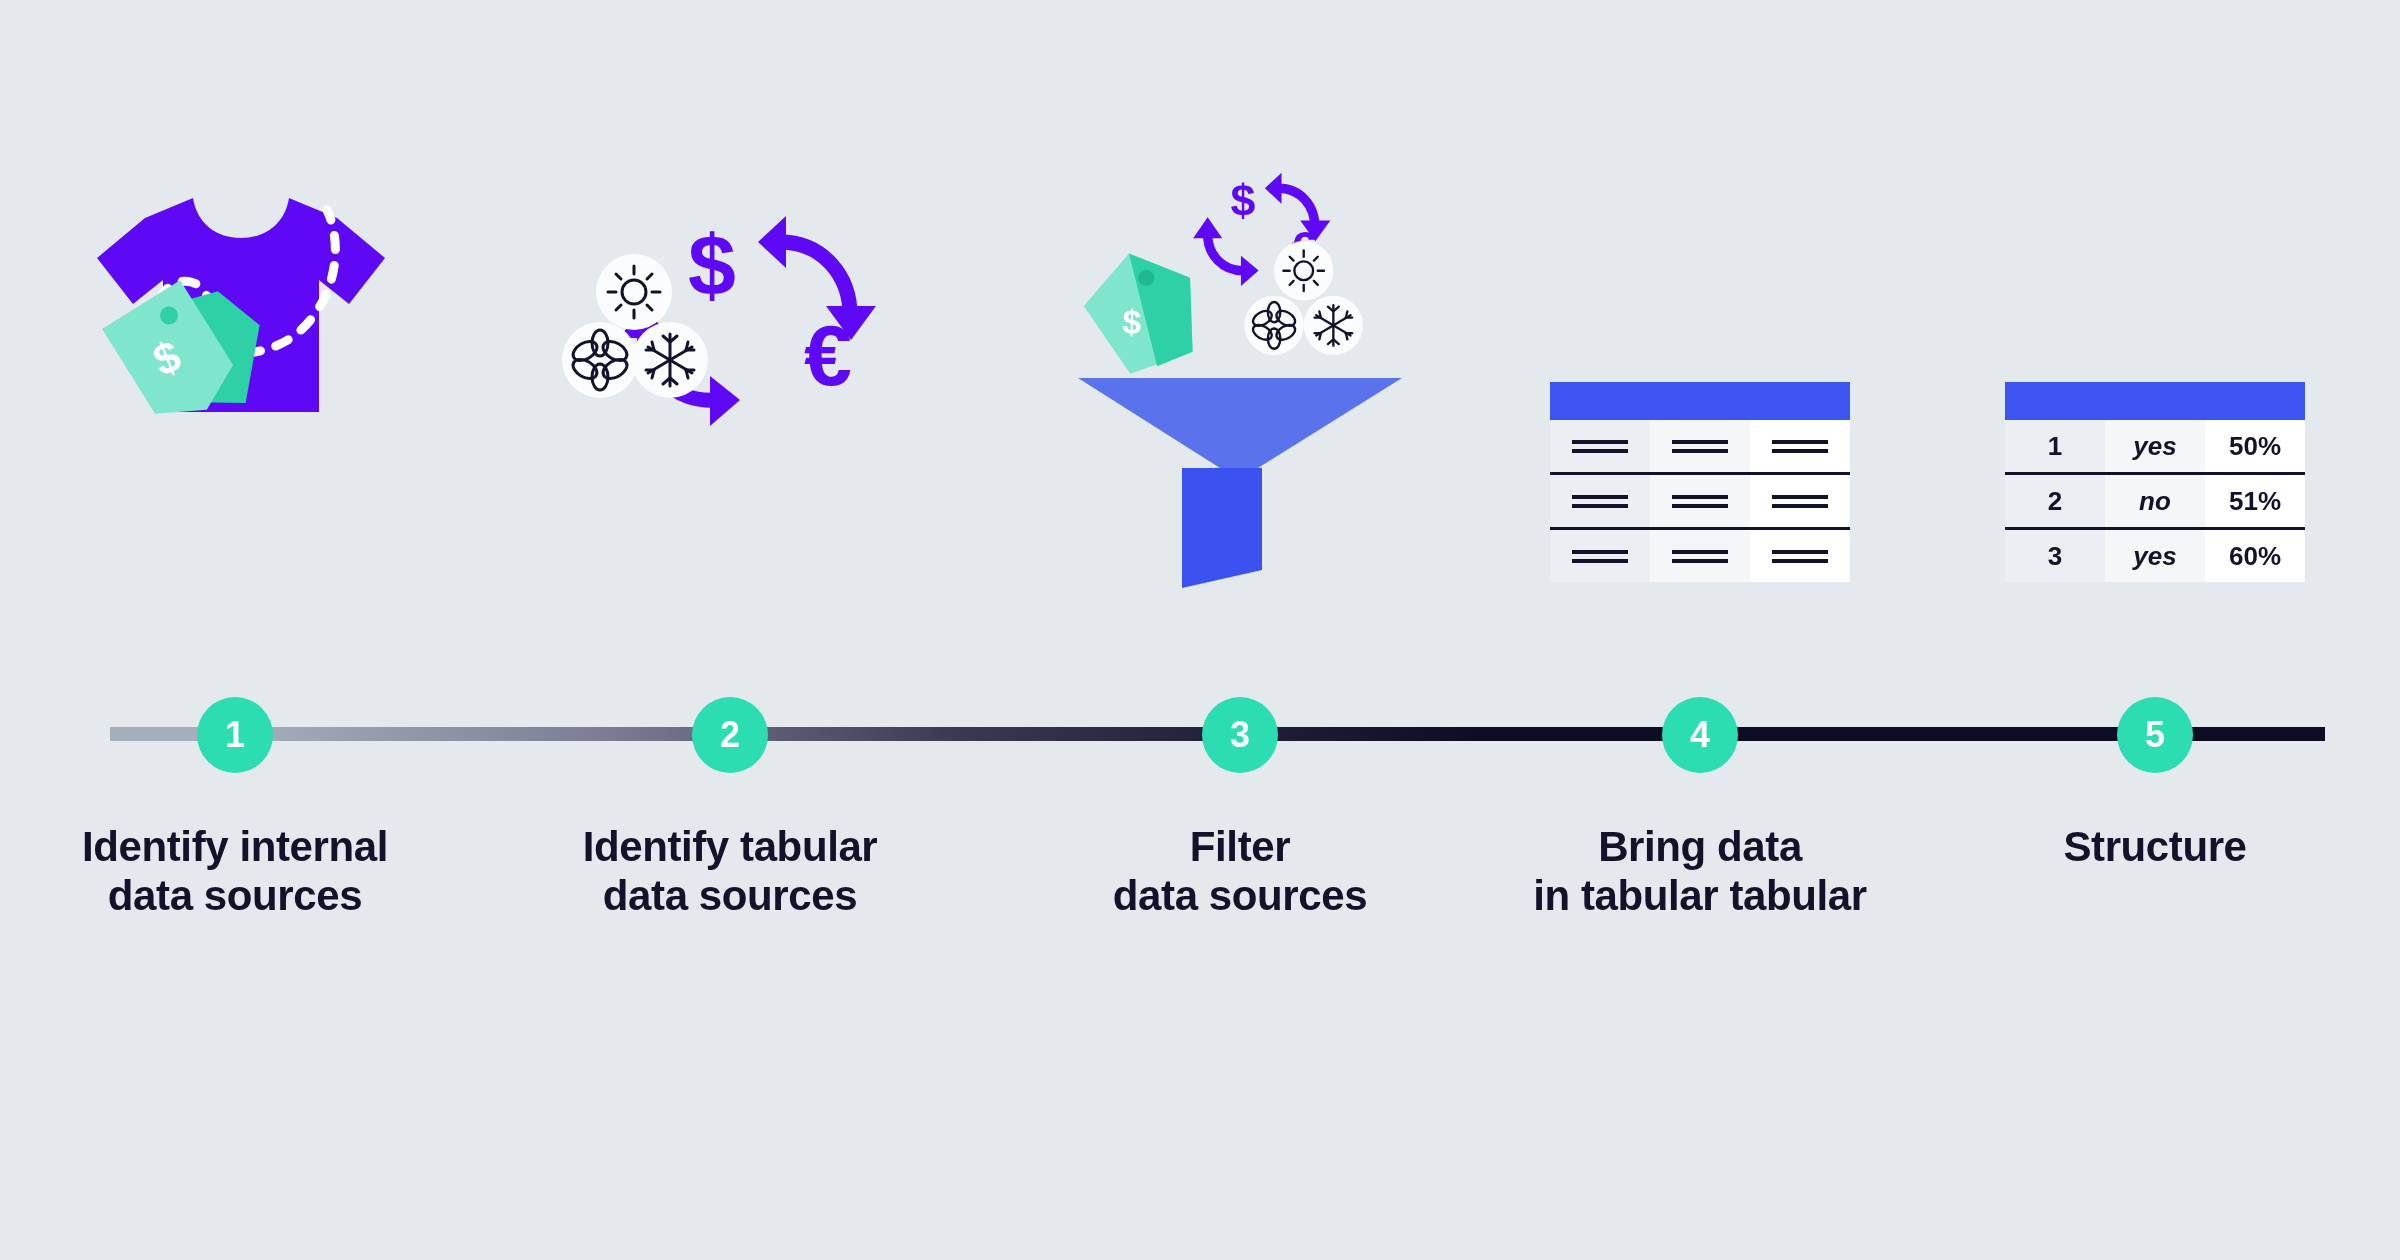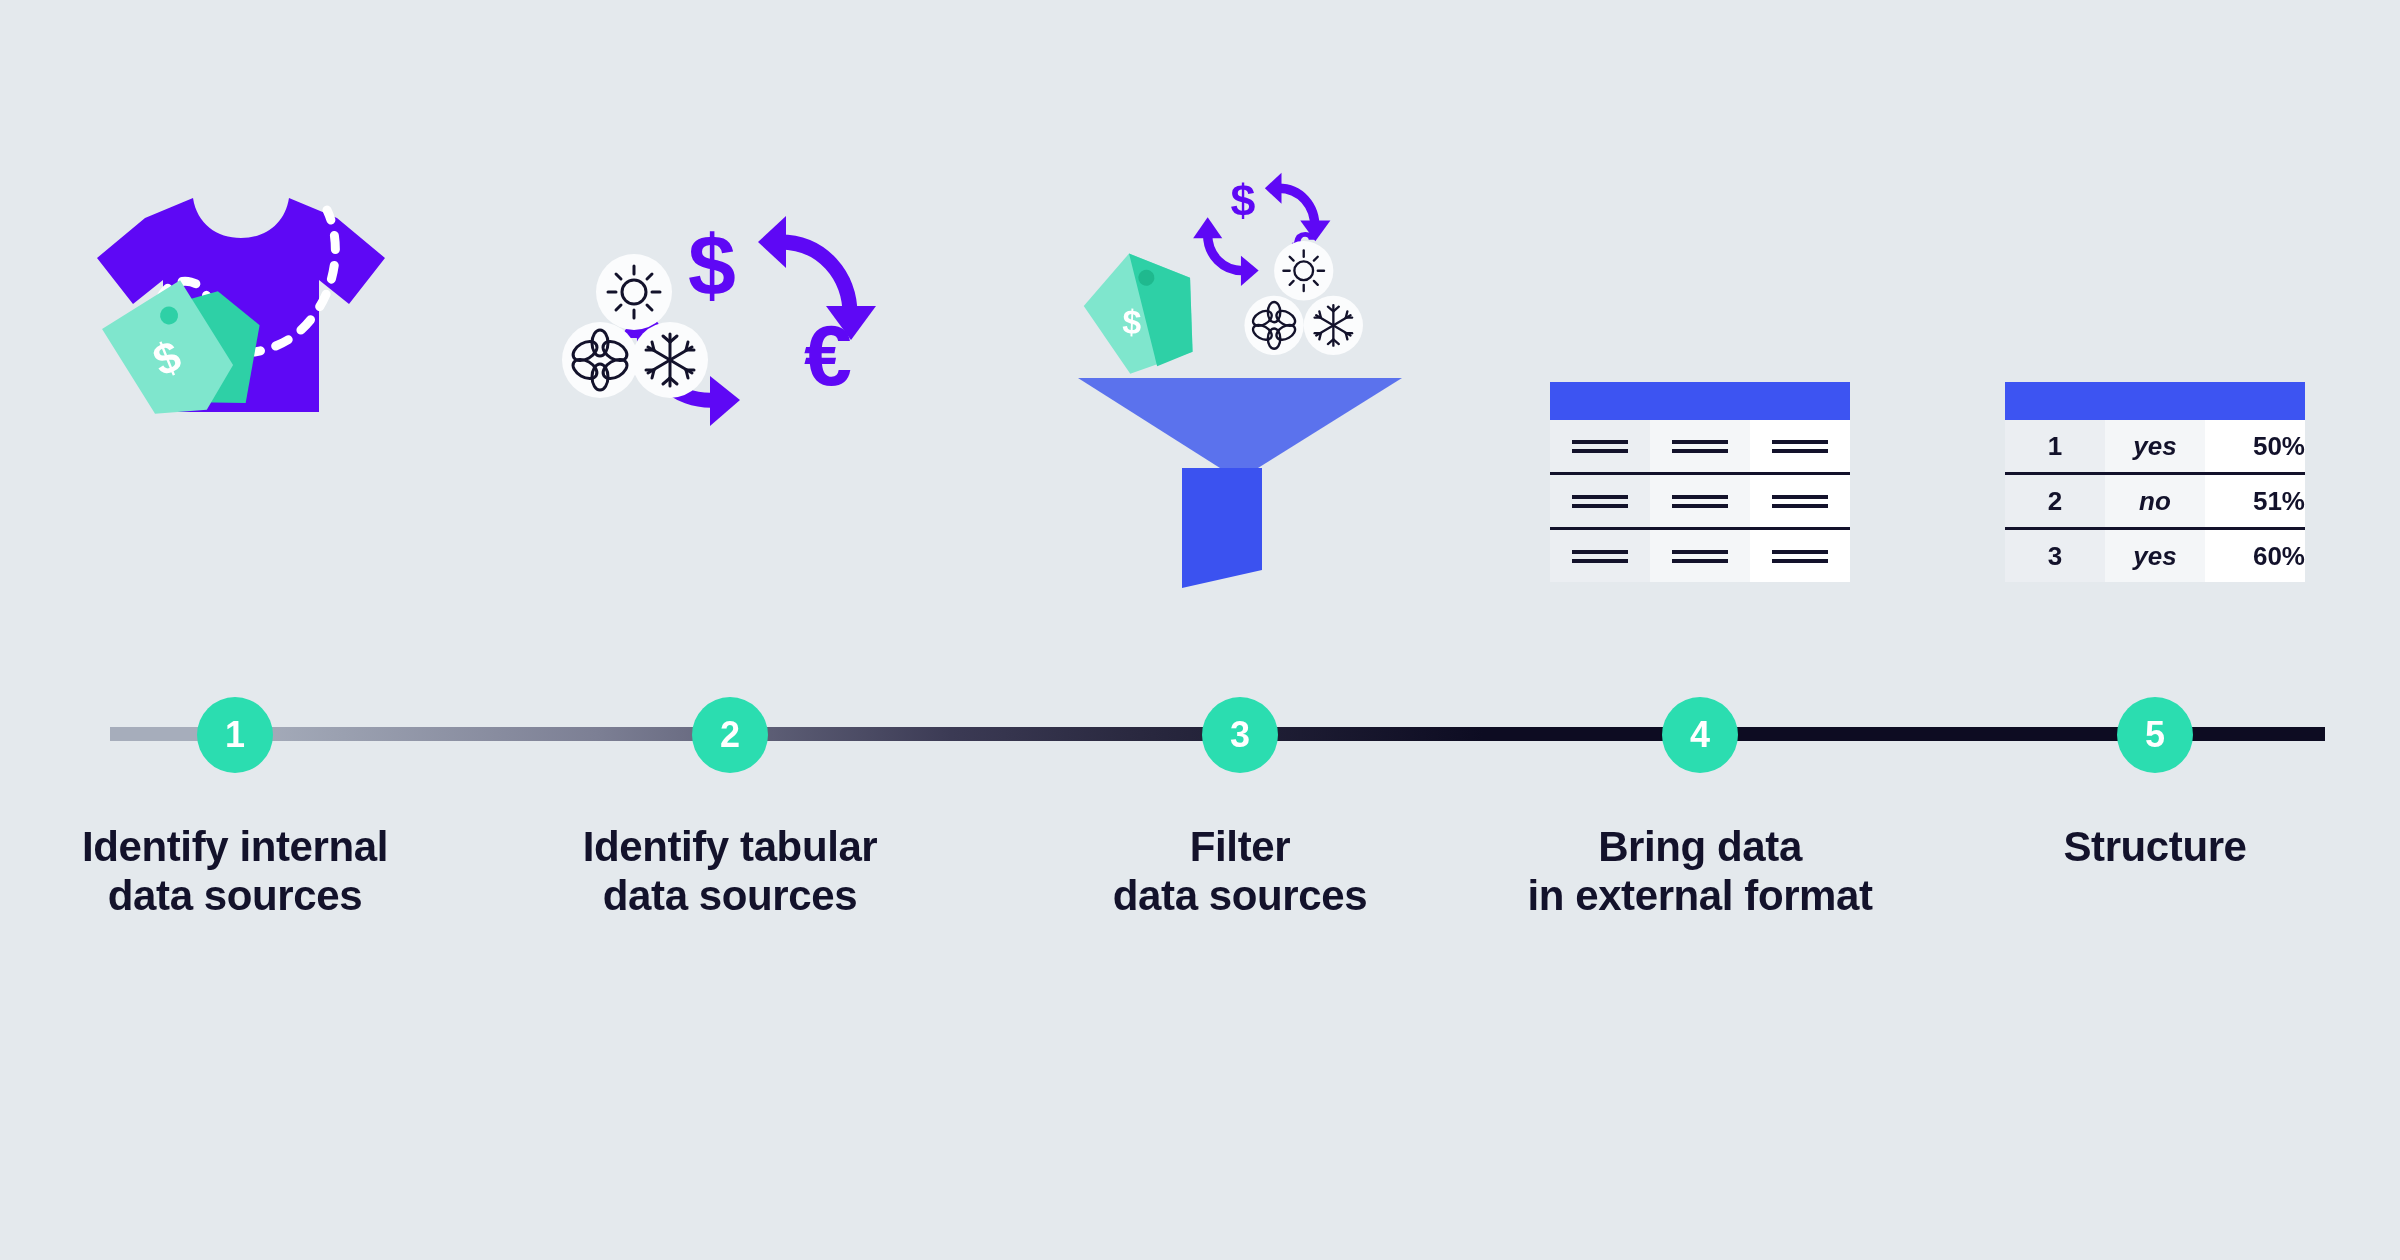--- a/index.html
+++ b/index.html
@@ -113,21 +113,21 @@
     height: 38px;
     padding: 0;
   }
   .tbl td {
     padding: 0;
     height: 52px;
     vertical-align: middle;
   }
   .tbl .c1 { background: #ebeef2; }
   .tbl .c2 { background: #f4f6f8; font-style: italic; }
-  .tbl .c3 { background: #ffffff; text-align: right; }
+  .tbl .c3 { background: #ffffff; }
   .tbl tr.body-row + tr.body-row td {
     border-top: 3px solid #13122b;
   }
   
   .bars {
     width: 56px;
     margin: 0 auto;
   }
   .bars i {
     display: block;
@@ -400,21 +400,21 @@
               </td>
         </tr>
       </tbody>
         </table>
     </div>
     <div class="marker">
       <span>4</span>
     </div>
     <div class="caption">
       <span class="l1">Bring data</span>
-      <span class="l2">in external format</span>
+      <span class="l2">in tabular tabular</span>
     </div>
   </div>
 
   <div class="step-col" style="left:1915px;">
     <div class="table-wrap">
       <table class="tbl dtbl">
         <tbody>
             <tr class="hdr">
           <td class="c1"></td>
           <td class="c2"></td>

